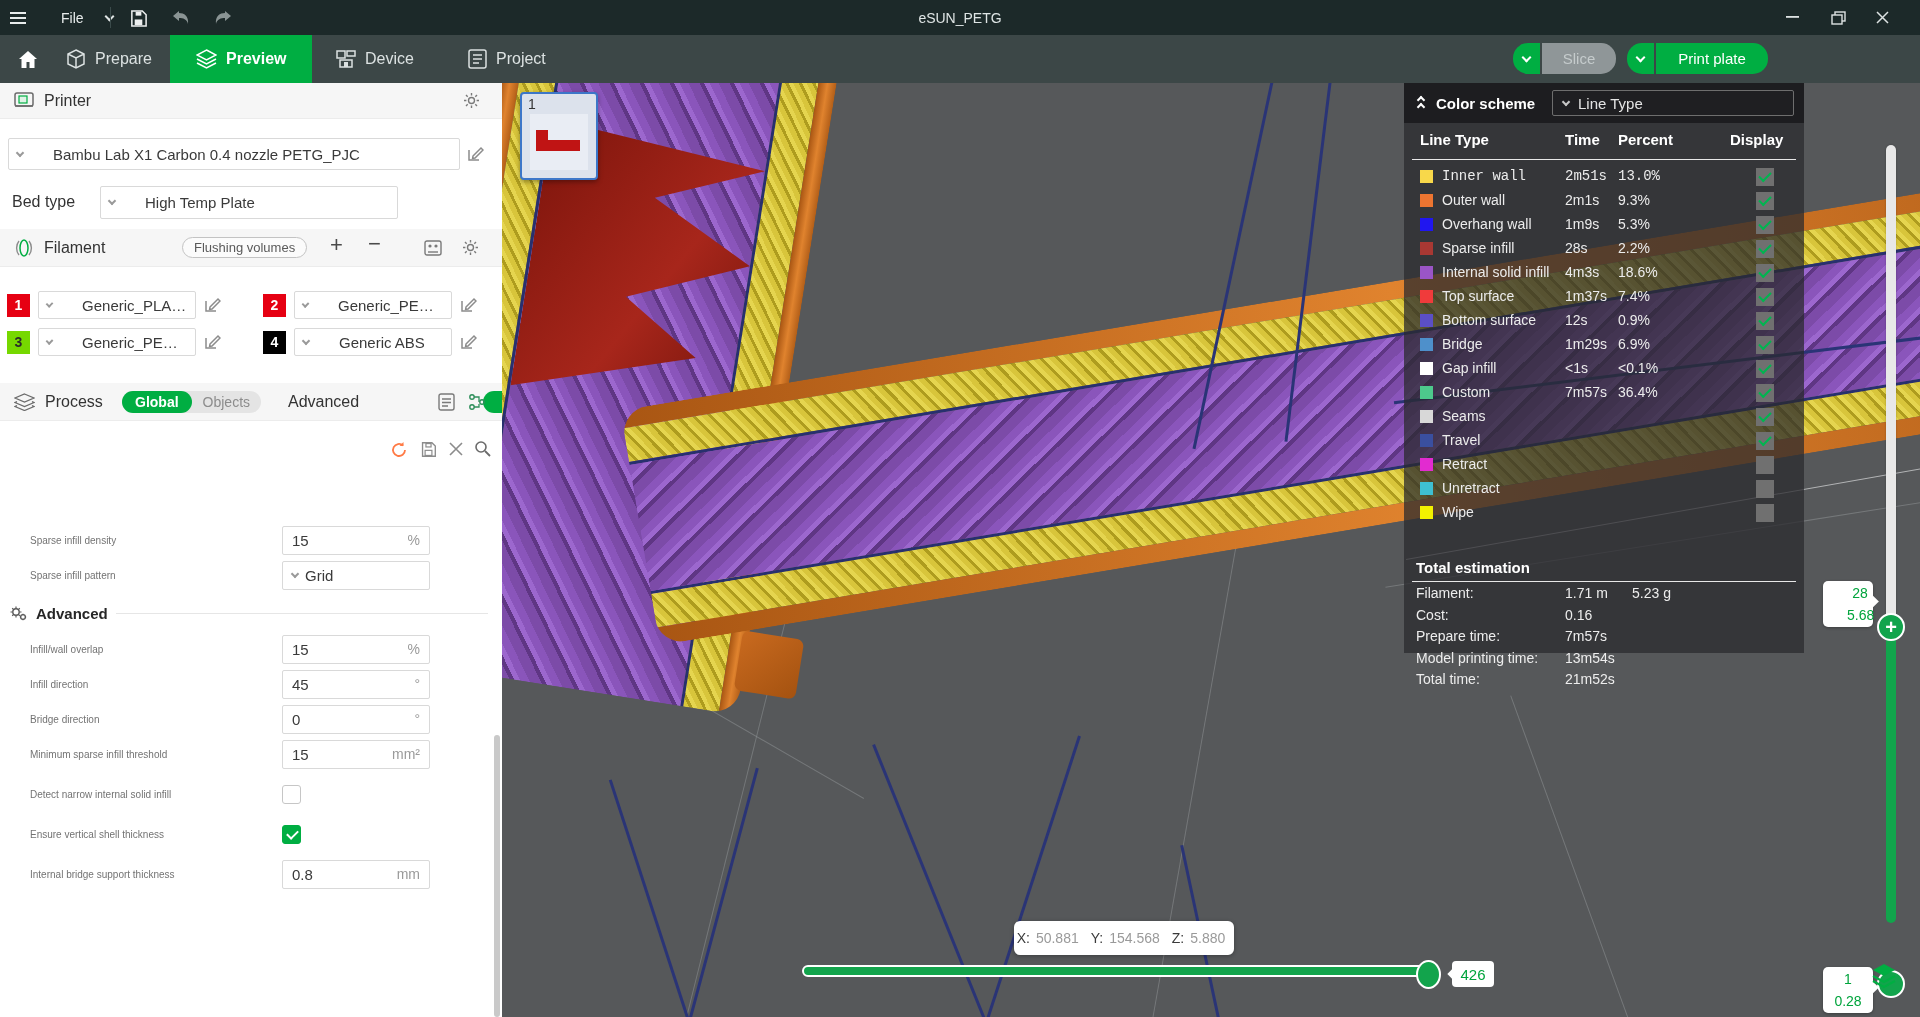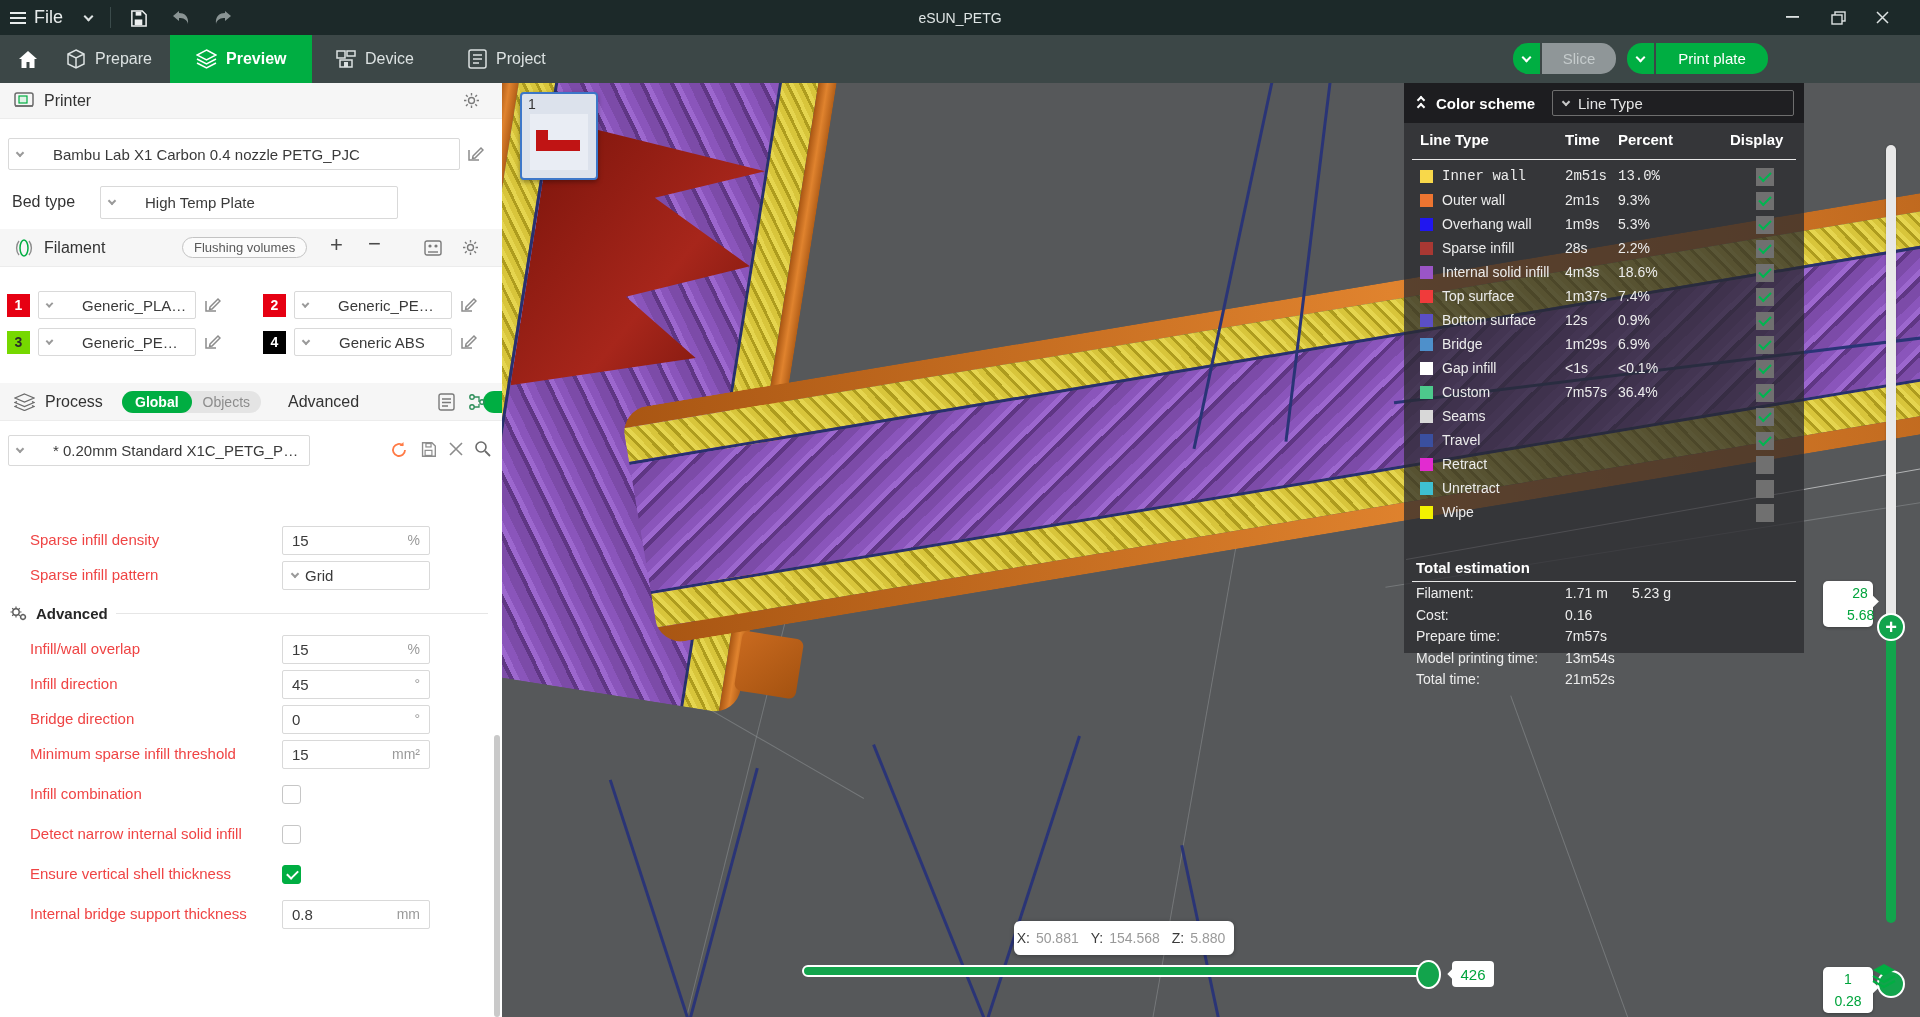--- a/index.html
+++ b/index.html
@@ -5,21 +5,21 @@
   * { margin:0; padding:0; box-sizing:border-box; }
   html,body { width:1920px; height:1017px; overflow:hidden; background:#56585A;
     font-family:"Liberation Sans","DejaVu Sans",sans-serif; }
   .abs { position:absolute; }
 
   
   #titlebar { position:absolute; left:0; top:0; width:1920px; height:35px; background:#1C2929; color:#E8ECEC; }
   #titlebar .menu { position:absolute; left:10px; top:0; height:35px; display:flex; align-items:center; gap:8px; }
   .hamburger { width:16px; height:12px; display:inline-block; border-top:2px solid #E8ECEC; border-bottom:2px solid #E8ECEC; position:relative; }
   .hamburger::after { content:''; position:absolute; left:0; top:3px; width:100%; height:2px; background:#E8ECEC; }
-  .menu-label { font-size:18px; }
+  .menu-label { font-size:14px;margin-left:27px; }
   .chev { display:inline-block; width:7px; height:7px; border-right:2px solid currentColor; border-bottom:2px solid currentColor; transform:rotate(45deg); }
   .chev.up { transform:rotate(-135deg); }
   #tb-sep { position:absolute; left:110px; top:7px; width:1px; height:21px; background:#3B4B4B; }
   .tb-ic { position:absolute; top:7px; width:22px; height:22px; display:flex; align-items:center; justify-content:center; }
   #win-title { position:absolute; left:0; right:0; top:0; height:35px; display:flex; align-items:center; justify-content:center; font-size:14px; color:#DFE5E5; pointer-events:none; }
   .winctl { position:absolute; top:0; width:40px; height:35px; display:flex; align-items:center; justify-content:center; color:#DDE2E2; }
 
   
   #tabbar { position:absolute; left:0; top:35px; width:1920px; height:48px; background:#3C4747; }
   .tab { position:absolute; top:0; height:48px; display:flex; align-items:center; gap:9px; color:#DCE2E2; font-size:16px; }
@@ -49,21 +49,21 @@
   .seg .on  { background:#00AE42; color:#FFF; border-radius:13px; padding:3px 13px; font-weight:bold; }
   .seg .off { color:#8C8C8C; padding:3px 11px; }
   .toggle { width:42px; height:22px; background:#00AE42; border-radius:11px; position:relative; }
   .toggle::after { content:''; position:absolute; right:2px; top:2px; width:18px; height:18px; background:#FFF; border-radius:50%; }
   .ptabs { position:absolute; left:0; top:400px; width:502px; height:36px; border-bottom:1px solid #E4E4E4; }
   .ptab { position:absolute; top:0; height:35px; display:flex; align-items:center; font-size:16px; color:#6E6E6E; }
   .ptab.modified { color:#F2704E; }
   .ptab.active { color:#262626; font-weight:bold; border-bottom:3px solid #00AE42; }
   #params { position:absolute; left:0; top:442px; width:494px; }
   .prow { display:flex; align-items:center; padding:0 0 0 30px; margin-bottom:5px; min-height:30px; }
-  .prow .plabel { width:252px; font-size:15px; color:#ef4444; line-height:1.3; padding-right:10px; }
+  .prow .plabel { width:252px; font-size:10px; color:#737373; line-height:1.3; padding-right:10px; }
   .pfield { width:148px; height:29px; border:1px solid #D9D9D9; border-radius:2px; display:flex; align-items:center; padding:0 9px; font-size:15px; color:#3A3A3A; }
   .pfield .pval { flex:1; }
   .pfield .punit { color:#9A9A9A; font-size:14px; }
   .pfield.sel .chev { width:6px; height:6px; border-color:#9A9A9A; margin:-2px 7px 0 0; }
   .pcheck { width:19px; height:19px; border:1px solid #C6C6C6; border-radius:3px; background:#FFF; position:relative; }
   .pcheck.on { background:#00AE42; border-color:#00AE42; }
   .pcheck.on::after { content:''; position:absolute; left:4px; top:4px; width:9px; height:5px; border-left:2px solid #FFF; border-bottom:2px solid #FFF; transform:rotate(-45deg); }
   .adv-head { display:flex; align-items:center; gap:8px; margin:14px 0 12px 8px; font-size:15px; font-weight:bold; color:#262626; }
   .adv-head .rule { flex:1; height:1px; background:#E6E6E6; margin-right:6px; }
   #side-scroll { position:absolute; right:2px; top:652px; width:6px; height:282px; background:#C9C9C9; border-radius:3px; }
@@ -373,24 +373,20 @@
     <span class="icon-btn abs" style="left:468px">
       <svg width="18" height="18" viewBox="0 0 18 18">
           <circle cx="4" cy="4" r="2.2" fill="none" stroke="#2F8F5B" stroke-width="1.4"></circle>
           <circle cx="14" cy="9" r="2.2" fill="none" stroke="#2F8F5B" stroke-width="1.4"></circle>
           <circle cx="4" cy="14" r="2.2" fill="none" stroke="#2F8F5B" stroke-width="1.4"></circle>
           <path d="M6 4h5v5M6 14h5v-3" fill="none" stroke="#2F8F5B" stroke-width="1.3"></path>
         </svg>
     </span>
   </div>
 
-  <span class="combo abs" style="left:8px;top:352px;width:302px;height:31px">
-    <span class="chev"></span>
-    <span class="combo-text">* 0.20mm Standard X1C_PETG_PJC</span>
-  </span>
   <span class="icon-btn abs" style="left:390px;top:358px">
     <svg width="18" height="18" viewBox="0 0 18 18">
         <path d="M15 9a6 6 0 1 1-2-4.5" fill="none" stroke="#FF7A45" stroke-width="1.8"></path>
         <path d="M13.5 1v4h-4z" fill="#FF7A45"></path>
       </svg>
   </span>
   <span class="icon-btn abs" style="left:420px;top:358px">
     <svg width="17" height="17" viewBox="0 0 20 20">
         <path d="M3 2h11l4 4v12H3z" fill="none" stroke="#8C8C8C" stroke-width="1.6"></path>
         <rect x="6" y="11" width="8" height="6" fill="none" stroke="#8C8C8C" stroke-width="1.4"></rect>
@@ -455,24 +451,20 @@
           <span class="pval">0</span>
           <span class="punit">°</span>
         </span>
       </div>
       <div class="prow">
         <span class="plabel">Minimum sparse infill threshold</span>
         <span class="pfield">
           <span class="pval">15</span>
           <span class="punit">mm²</span>
         </span>
-      </div>
-      <div class="prow" style="margin: 10px 0px;">
-        <span class="plabel">Infill combination</span>
-        <span class="pcheck"></span>
       </div>
       <div class="prow" style="margin: 10px 0px;">
         <span class="plabel">Detect narrow internal solid infill</span>
         <span class="pcheck"></span>
       </div>
       <div class="prow" style="margin: 10px 0px;">
         <span class="plabel">Ensure vertical shell thickness</span>
         <span class="pcheck on"></span>
       </div>
       <div class="prow">

